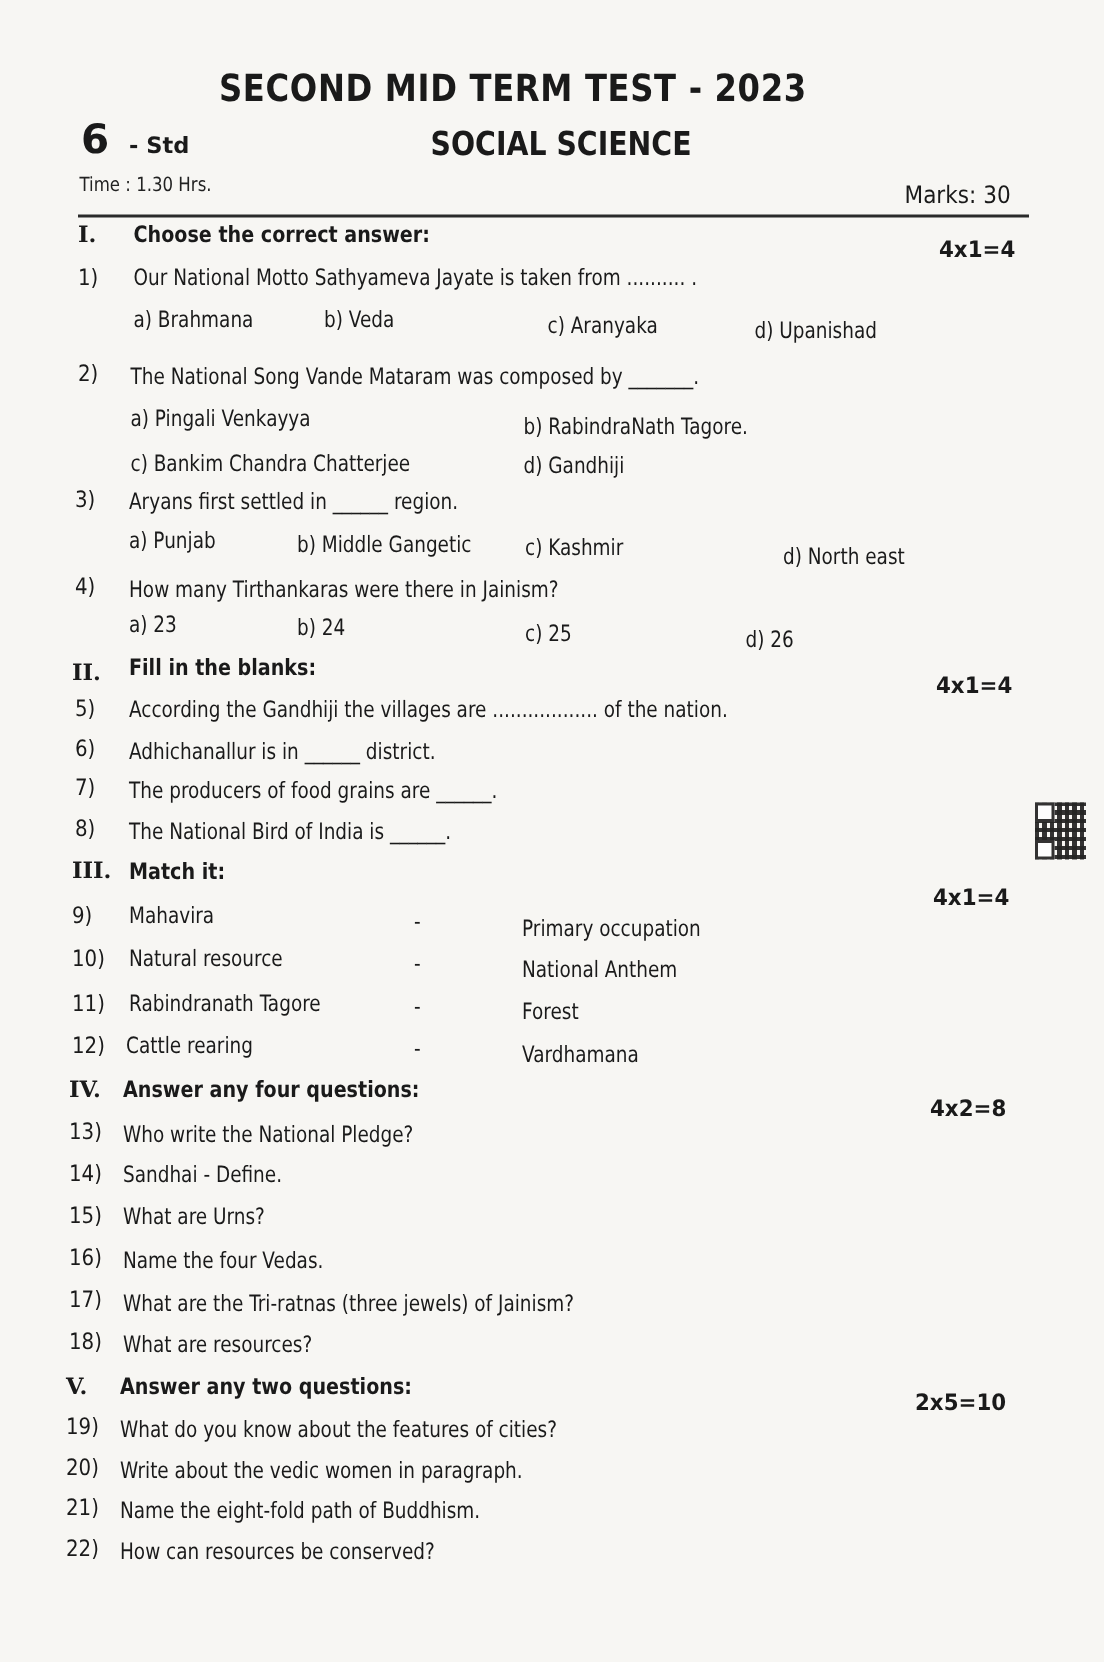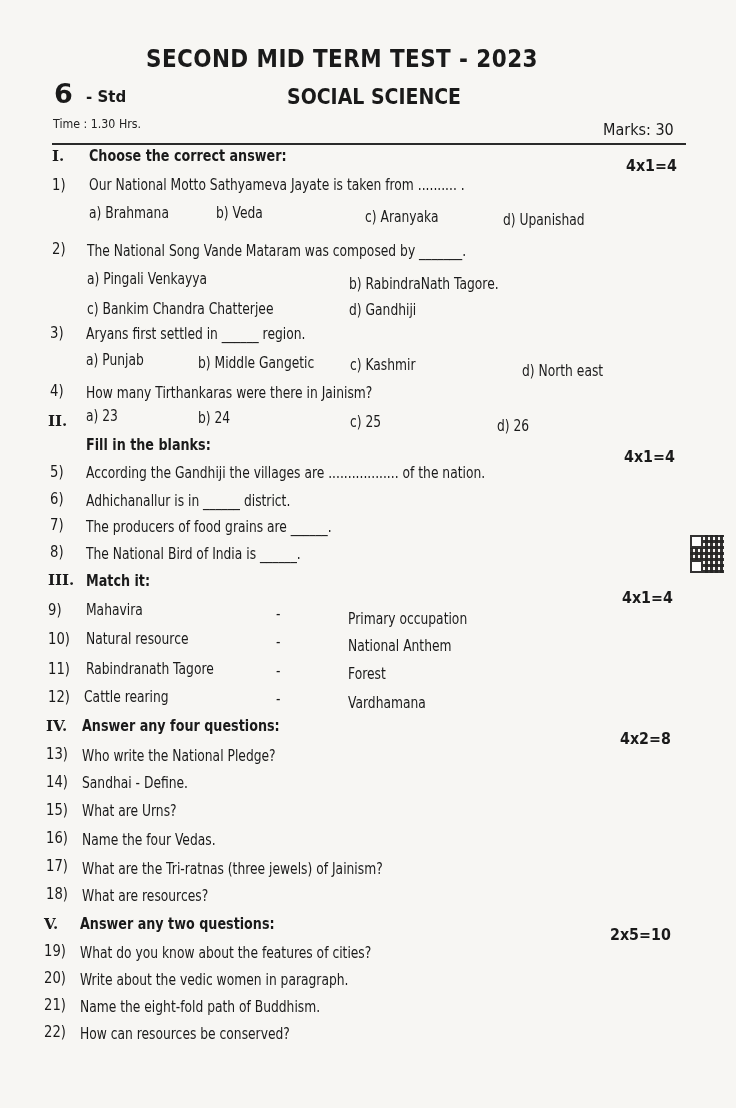--- a/index.html
+++ b/index.html
@@ -72,21 +72,21 @@
   <div class="abs opt" style="left:350px;top:356px;">c) Kashmir</div>
   <div class="abs opt" style="left:522px;top:362px;">d) North east</div>
 
   <div class="abs qnum" style="left:50px;top:382px;">4)</div>
   <div class="abs q" style="left:86px;top:384px;">How many Tirthankaras were there in Jainism?</div>
   <div class="abs opt" style="left:86px;top:407px;">a) 23</div>
   <div class="abs opt" style="left:198px;top:409px;">b) 24</div>
   <div class="abs opt" style="left:350px;top:413px;">c) 25</div>
   <div class="abs opt" style="left:497px;top:417px;">d) 26</div>
 
-  <div class="abs sec-num" style="left:48px;top:412px;">II.</div>
+  <div class="abs sec-num" style="left:48px;top:439px;">II.</div>
   <div class="abs sec-title" style="left:86px;top:436px;">Fill in the blanks:</div>
   <div class="abs score" style="left:624px;top:448px;">4x1=4</div>
 
   <div class="abs qnum" style="left:50px;top:463px;">5)</div>
   <div class="abs q" style="left:86px;top:464px;">According the Gandhiji the villages are .................. of the nation.</div>
   <div class="abs qnum" style="left:50px;top:490px;">6)</div>
   <div class="abs q" style="left:86px;top:492px;">Adhichanallur is in ______ district.</div>
   <div class="abs qnum" style="left:50px;top:516px;">7)</div>
   <div class="abs q" style="left:86px;top:518px;">The producers of food grains are ______.</div>
   <div class="abs qnum" style="left:50px;top:543px;">8)</div>

